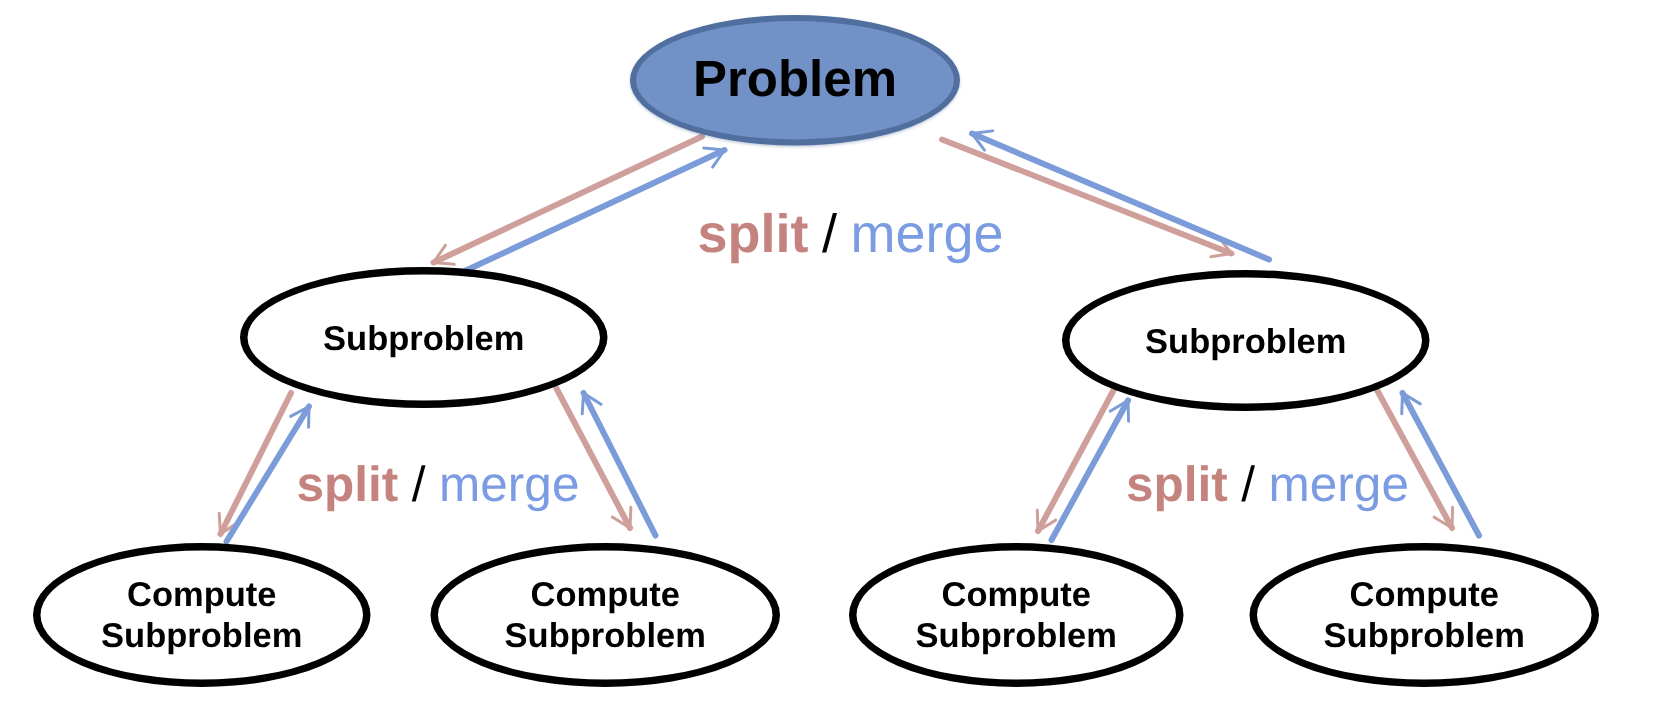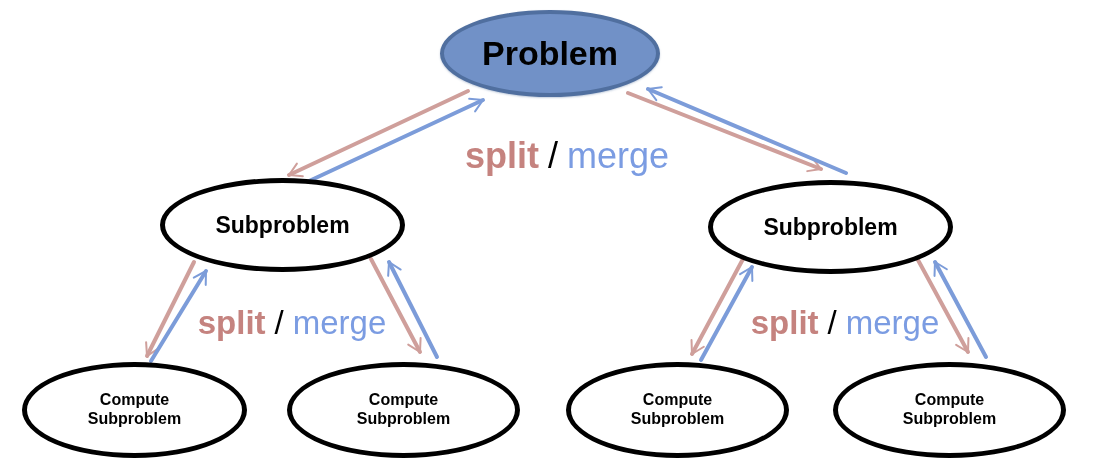--- a/index.html
+++ b/index.html
@@ -37,38 +37,38 @@
     display: flex;
     flex-direction: column;
     align-items: center;
     justify-content: center;
     text-align: center;
     box-sizing: border-box;
     color: var(--node-text, #000000);
     font-weight: bold;
   }
   .node-problem {
-    left: 440px; top: 10px;
+    left: 420px; top: 10px;
     width: 220px; height: 87px;
     background: var(--problem-fill, #7191c7);
     border: 4px solid var(--problem-border, #506f9f);
     font-size: 34px;
     box-shadow: 0 1px 2px rgba(80,111,159,0.35);
   }
   .node-sub {
     background: var(--node-fill, #ffffff);
     border: 5px solid var(--node-border, #000000);
     font-size: 23px;
   }
   .node-sub-left  { left: 160px; top: 178px; width: 245px; height: 94px; }
   .node-sub-right { left: 708px; top: 180px; width: 245px; height: 94px; }
   .node-compute {
     background: var(--node-fill, #ffffff);
     border: 5px solid var(--node-border, #000000);
-    font-size: 16px;
+    font-size: 23px;
     line-height: 1.18;
   }
   .node-compute-1 { left: 22px;  top: 362px; width: 225px; height: 96px; }
   .node-compute-2 { left: 287px; top: 362px; width: 233px; height: 96px; }
   .node-compute-3 { left: 566px; top: 362px; width: 223px; height: 96px; }
   .node-compute-4 { left: 833px; top: 362px; width: 233px; height: 96px; }
   .node-line { display: block; }
 
   .edge-label {
     position: absolute;

